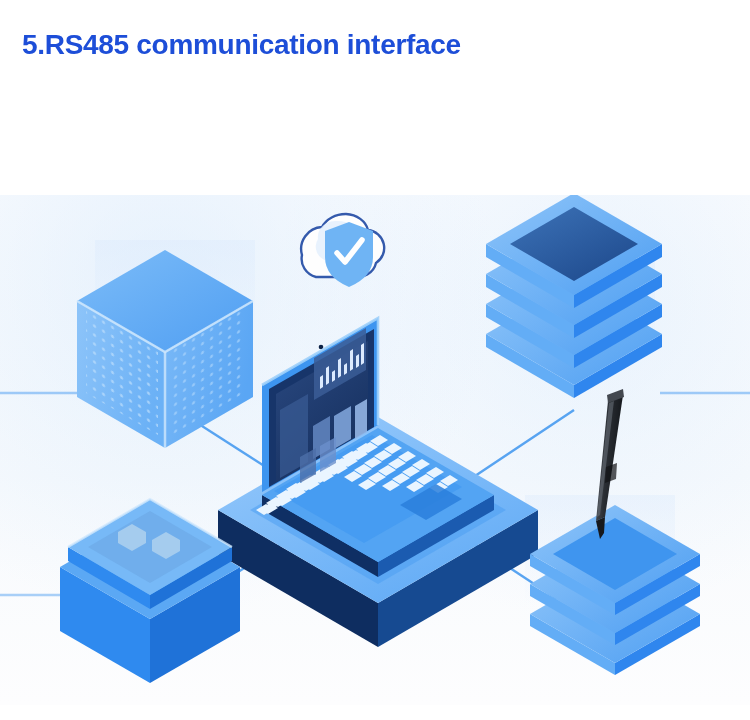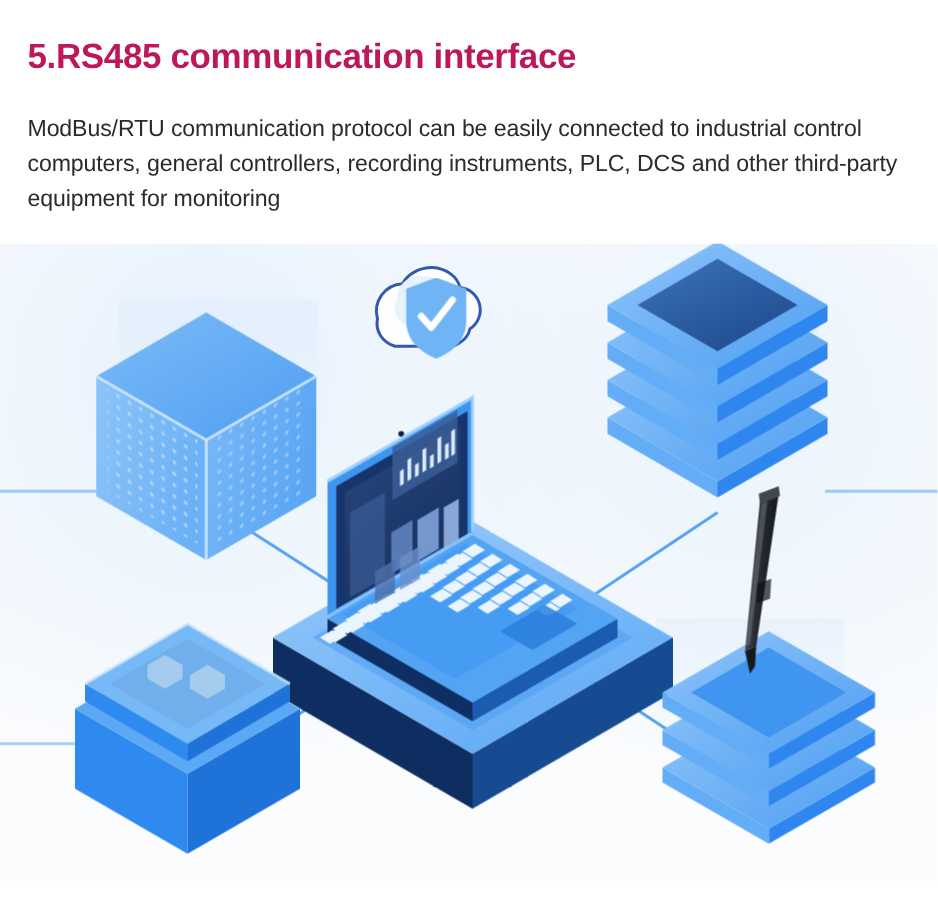--- a/index.html
+++ b/index.html
@@ -23,26 +23,26 @@
   
   .text-block {
     position: absolute;
     left: 0;
     top: 0;
     width: 750px;
     padding: 30px 22px 0 22px;
     box-sizing: border-box;
   }
   .heading {
-    margin: 0 0 28px 0;
+    margin: 0 0 4px 0;
     font-family: "Liberation Sans", sans-serif;
     font-size: 28px;
     font-weight: bold;
     letter-spacing: -0.3px;
-    color: #be185d;
+    color: #1d4ed8;
     line-height: 1.1;
   }
   .body-text {
     margin: 0;
     font-family: "Liberation Sans", sans-serif;
     font-size: 18.5px;
     font-weight: normal;
     color: #2b2b2b;
     line-height: 1.52;
     letter-spacing: -0.1px;
@@ -67,21 +67,20 @@
     height: 510px;
   }
 </style>
 </head>
 <body>
 
 <div class="page">
 
   <div class="text-block">
     <h2 class="heading">5.RS485 communication interface</h2>
-    <p class="body-text">ModBus/RTU communication protocol can be easily connected to industrial control computers, general controllers, recording instruments, PLC, DCS and other third-party equipment for monitoring</p>
   </div>
 
   <div class="illustration">
     <svg viewBox="0 0 750 510" xmlns="http://www.w3.org/2000/svg">
       <defs>
         <linearGradient id="gTopPlate" x1="0" y1="0" x2="1" y2="1">
           <stop offset="0" stop-color="#8fc5f9"></stop>
           <stop offset="1" stop-color="#4f9ff2"></stop>
         </linearGradient>
         <linearGradient id="gPlatformTop" x1="0" y1="0" x2="0.7" y2="1">

